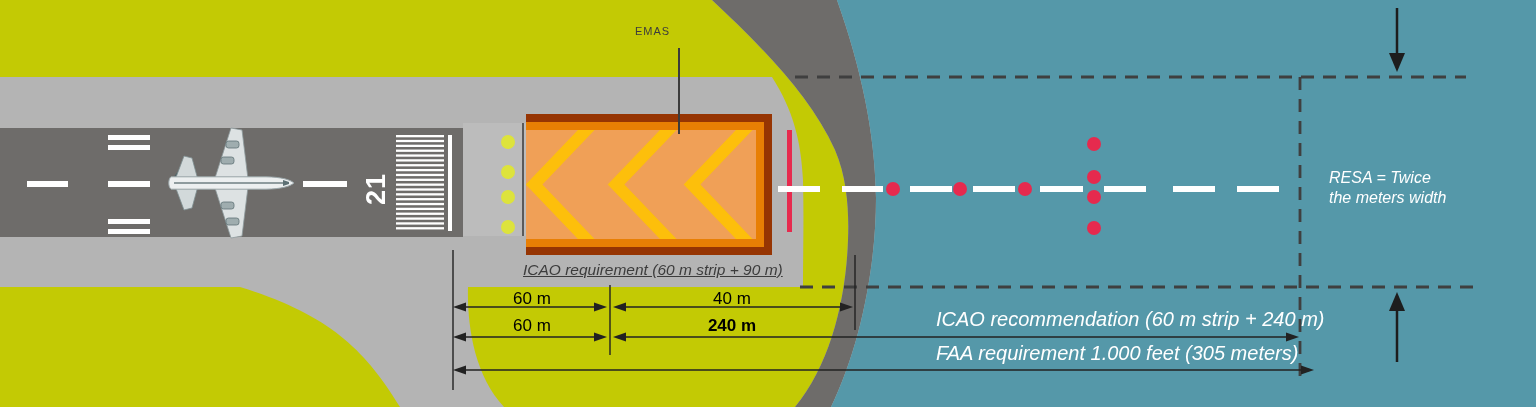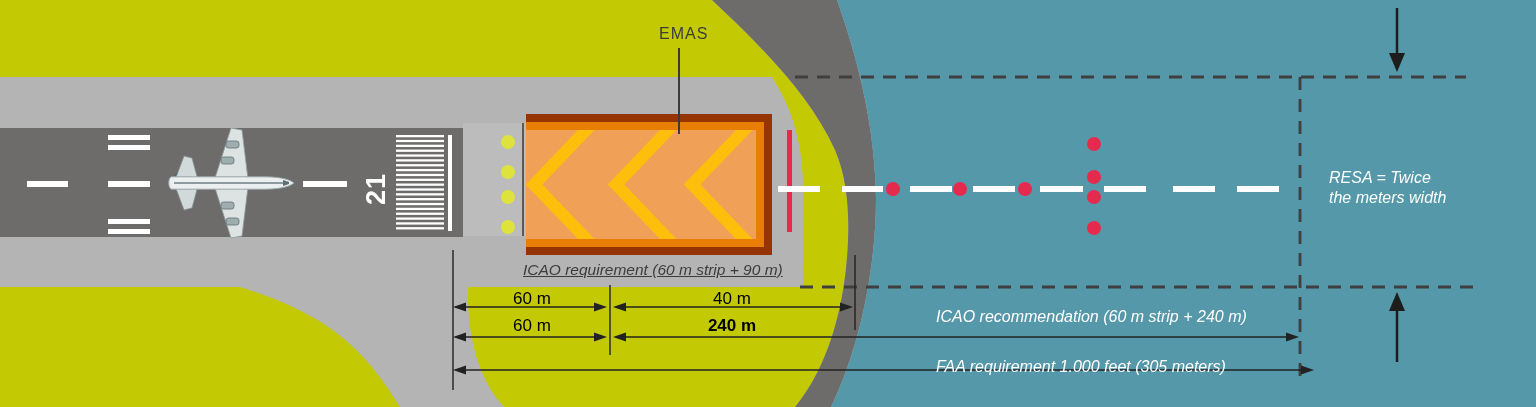--- a/index.html
+++ b/index.html
@@ -3,23 +3,23 @@
 <meta charset="utf-8">
 <style>
   html,body{margin:0;padding:0;background:#888;}
   #stage{position:relative;width:1536px;height:407px;overflow:hidden;font-family:"Liberation Sans",sans-serif;}
   #stage svg{position:absolute;left:0;top:0;}
   .lbl{position:absolute;white-space:nowrap;font-family:"Liberation Sans",sans-serif;}
   .dark{color:#3c3c3c;}
   .white{color:#ffffff;}
   .it{font-style:italic;}
   .dim{font-size:17px;color:#000000;text-align:center;}
-  .emas-t{font-size:16px;letter-spacing:1px;margin-left:24px;}
+  .emas-t{font-size:11px;letter-spacing:1px;}
   .req{font-size:15.5px;text-decoration:underline;}
-  .wreq{font-size:16px;}
+  .wreq{font-size:20px;}
   .resa{font-size:16px;line-height:20px;}
   .rwynum{display:flex;align-items:center;justify-content:center;
           transform:rotate(-90deg);font-size:27px;font-weight:700;color:#fff;letter-spacing:1px;}
 </style>
 </head>
 <body>
 
 <div id="stage">
   <svg width="1536" height="407" viewBox="0 0 1536 407">
     <defs>
@@ -179,19 +179,19 @@
   <div class="lbl rwynum" style="left:354px;top:167px;width:44px;height:44px;">21</div>
 
   <div class="lbl req it dark" style="left:523px;top:261px;">ICAO requirement (60 m strip + 90 m)</div>
 
   <div class="lbl dim" style="left:502px;top:289px;width:60px;">60 m</div>
   <div class="lbl dim" style="left:697px;top:289px;width:70px;">40 m</div>
   <div class="lbl dim" style="left:502px;top:316px;width:60px;">60 m</div>
   <div class="lbl dim" style="left:694px;top:316px;width:76px;font-weight:bold;">240 m</div>
 
   <div class="lbl wreq it white" style="left:936px;top:308px;">ICAO recommendation (60 m strip + 240 m)</div>
-  <div class="lbl wreq it white" style="left:936px;top:358px;">FAA requirement 1.000 feet  (305 meters)</div>
+  <div class="lbl wreq it white" style="left:936px;top:342px;">FAA requirement 1.000 feet  (305 meters)</div>
 
   <div class="lbl resa it white" style="left:1329px;top:168px;">
     <div>RESA = Twice</div>
     <div>the meters width</div>
   </div>
 </div>
 
 </body></html>

